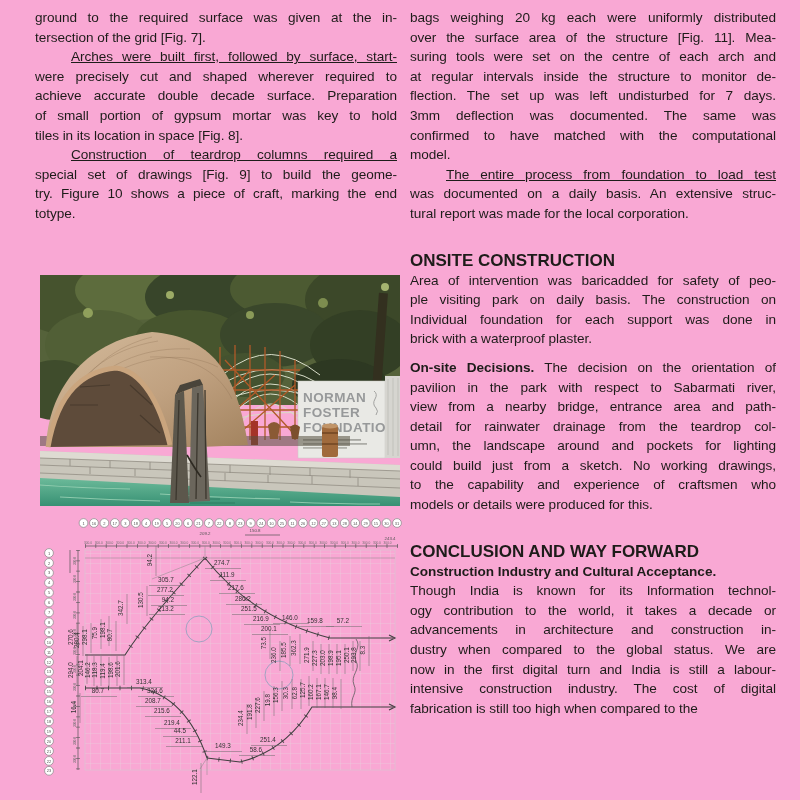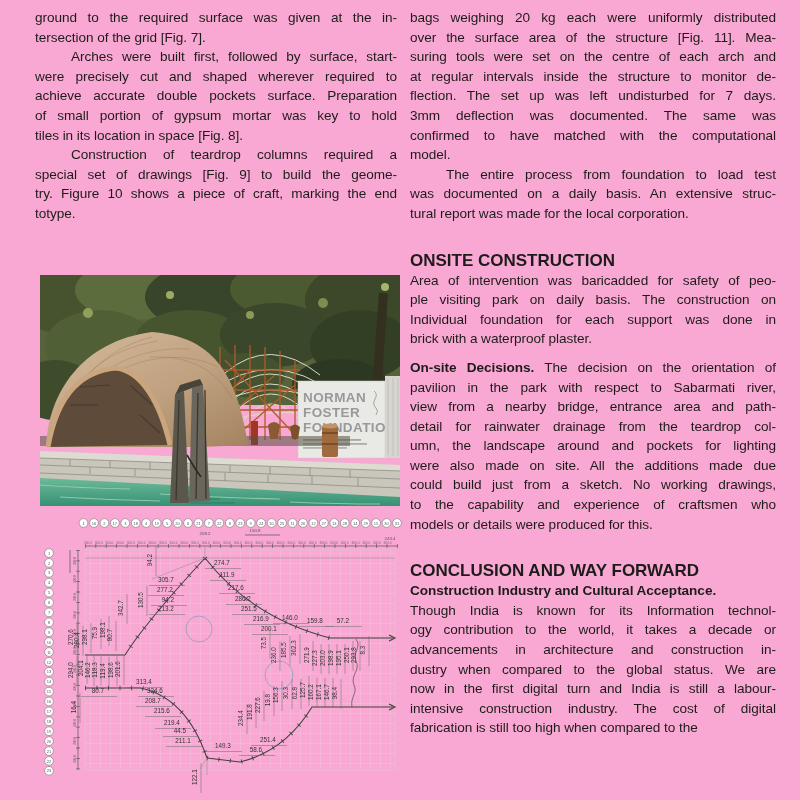--- a/index.html
+++ b/index.html
@@ -5,21 +5,21 @@
   html,body{margin:0;padding:0;background:#ffffff;}
   #page{position:relative;width:800px;height:800px;background:#f9a8d4;overflow:hidden;
         font-family:"Liberation Sans","DejaVu Sans",sans-serif;color:#1e1c1a;}
   .col{position:absolute;top:0;padding-top:8px;font-size:13.6px;line-height:19.6px;letter-spacing:-0.05px;}
   #leftcol{left:35px;width:362px;}
   #rightcol{left:410px;width:366px;}
   .para{margin:0;}
   .para.spaced{margin-top:9px;}
   .line{text-align:justify;overflow:hidden;white-space:nowrap;}
   .line.jl{text-align:justify;text-align-last:justify;white-space:normal;}
-  .line.ind{text-indent:36px;}
+  .line.ind{text-indent:36px;text-decoration:underline;}
   .heading{font-weight:bold;font-size:17px;line-height:21px;margin-top:26px;letter-spacing:0;}
   .boldline{font-weight:bold;}
   #photo{position:absolute;left:40px;top:275px;width:360px;height:231px;}
   #drawing{position:absolute;left:40px;top:513px;width:364px;height:287px;}
   svg{display:block;}
   
   .axc{fill:#fff;stroke:#868686;stroke-width:0.7;}
   .axt{font-size:4px;fill:#555;text-anchor:middle;}
   .mod{font-size:3.2px;fill:#707070;text-anchor:middle;}
   .modv{font-size:3.2px;fill:#707070;text-anchor:middle;}
@@ -38,21 +38,21 @@
 <div id="page">
 
   <div id="leftcol" class="col">
       <div class="para">
         <div class="line jl">ground to the required surface was given at the in-</div>
         <div class="line">tersection of the grid [Fig. 7].</div>
       </div>
       <div class="para">
         <div class="line jl ind">Arches were built first, followed by surface, start-</div>
         <div class="line jl">were precisely cut and shaped wherever required to</div>
-        <div class="line jl">achieve accurate double pockets surface. Preparation</div>
+        <div class="line jl">achieve accurate double decade surface. Preparation</div>
         <div class="line jl">of small portion of gypsum mortar was key to hold</div>
         <div class="line">tiles in its location in space [Fig. 8].</div>
       </div>
       <div class="para">
         <div class="line jl ind">Construction of teardrop columns required a</div>
         <div class="line jl">special set of drawings [Fig.  9] to build the geome-</div>
         <div class="line jl">try. Figure 10 shows a piece of craft, marking the end</div>
         <div class="line">totype.</div>
       </div>
     </div>
@@ -78,21 +78,20 @@
         <div class="line jl">ple visiting park on daily basis.  The construction on</div>
         <div class="line jl">Individual foundation for each support was done in</div>
         <div class="line">brick with a waterproof plaster.</div>
       </div>
       <div class="para spaced">
         <div class="line jl"><b>On-site Decisions.</b> The decision on the orientation of</div>
         <div class="line jl">pavilion in the park with respect to Sabarmati river,</div>
         <div class="line jl">view from a nearby bridge, entrance area and path-</div>
         <div class="line jl">detail for rainwater drainage from the teardrop col-</div>
         <div class="line jl">umn, the landscape around and pockets for lighting</div>
-        <div class="line jl">were also made on site.  All the additions made due</div>
         <div class="line jl">could build just from a sketch. No working drawings,</div>
         <div class="line jl">to the capability and experience of craftsmen who</div>
         <div class="line">models or details were produced for this.</div>
       </div>
       <div class="heading">CONCLUSION AND WAY FORWARD</div>
       <div class="boldline line">Construction Industry and Cultural Acceptance.</div>
       <div class="para">
         <div class="line jl">Though India is known for its Information technol-</div>
         <div class="line jl">ogy contribution to the world, it takes a decade or</div>
         <div class="line jl">advancements in architecture and construction in-</div>

